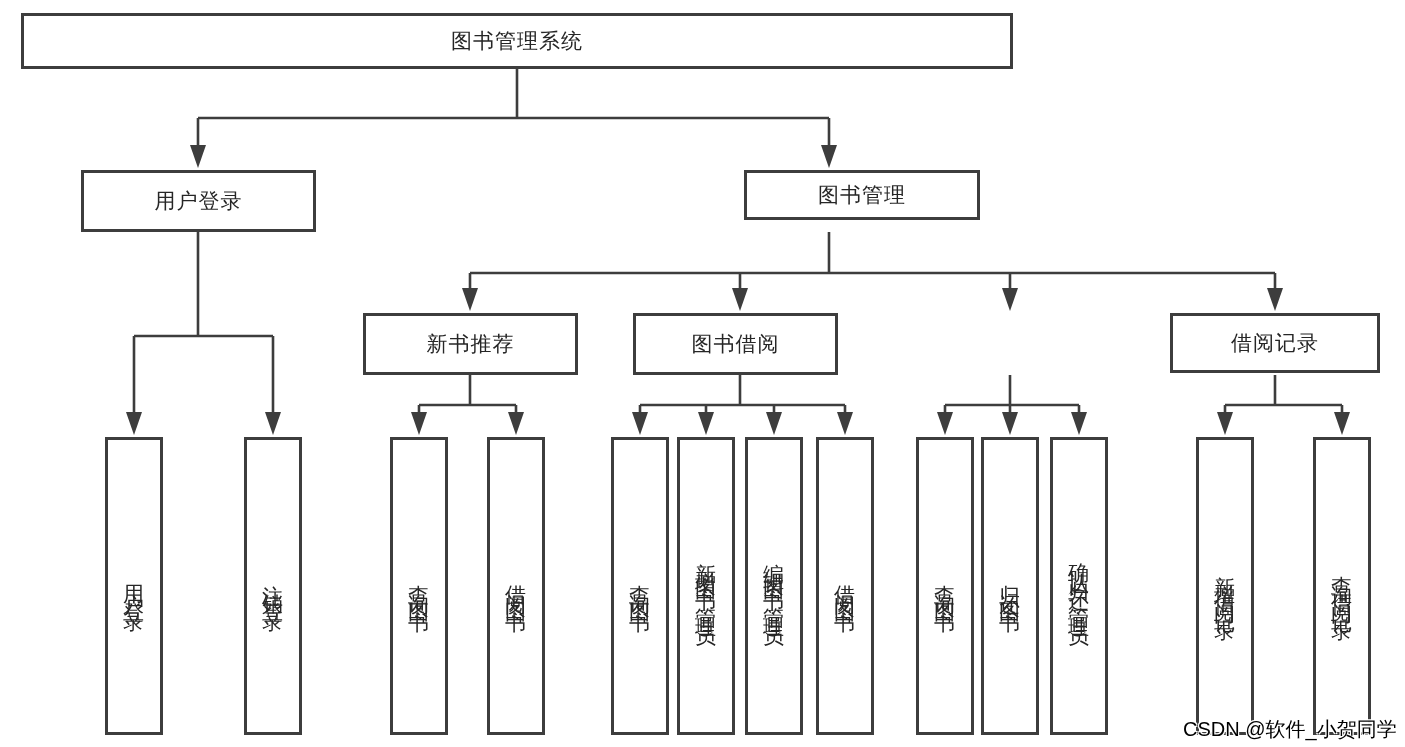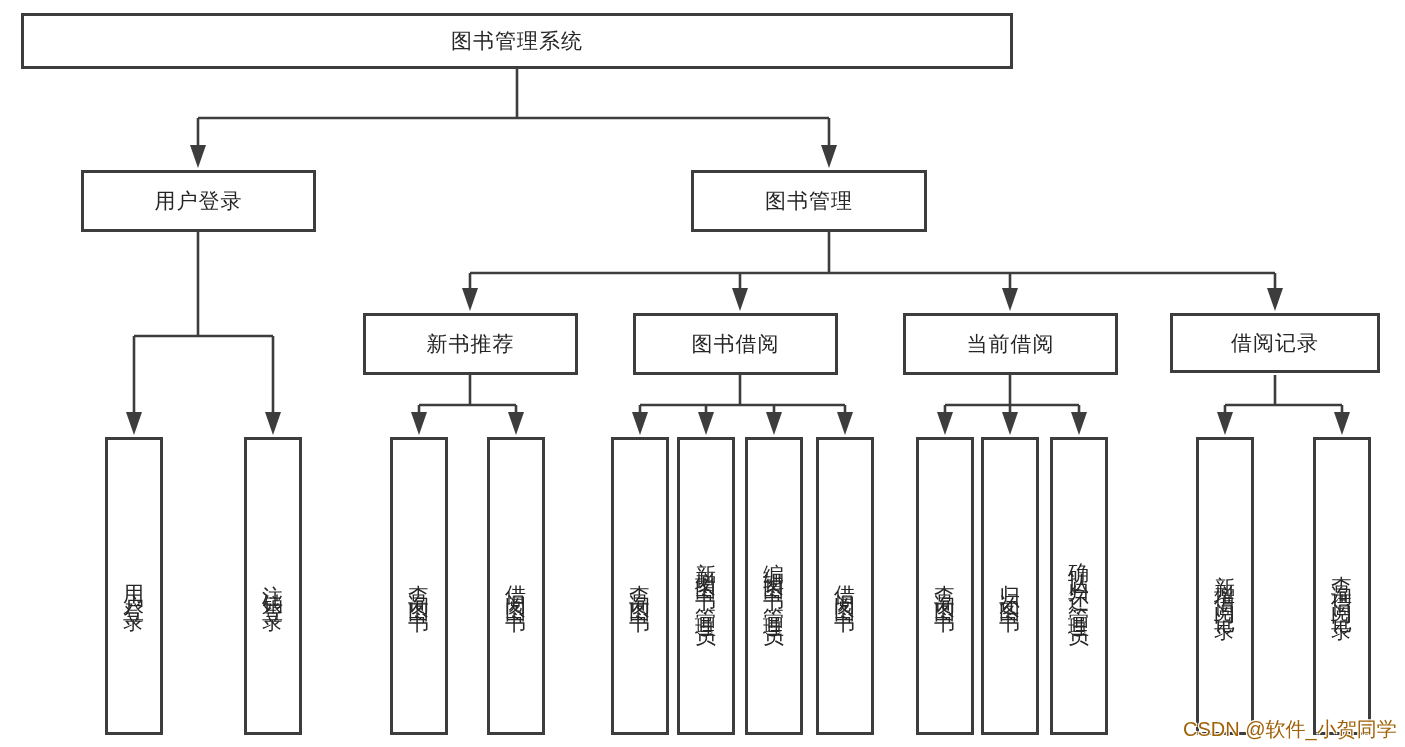--- a/index.html
+++ b/index.html
@@ -39,21 +39,21 @@
     font-size: 21px;
     line-height: 1;
     letter-spacing: 9px;
     color: #262626;
   }
   #watermark {
     position: absolute;
     left: 1183px;
     top: 716px;
     font-size: 20px;
-    color: #a16207;
+    color: #000000;
     white-space: nowrap;
     z-index: 3;
     text-shadow: 1px 1px 0 #fff, -1px -1px 0 #fff, 1px -1px 0 #fff, -1px 1px 0 #fff;
   }
 </style>
 </head>
 <body>
 
 <div id="canvas">
 
@@ -90,32 +90,29 @@
     </g>
   </svg>
 
   <div class="box h" style="left:21px; top:13px; width:992px; height:56px;">
     <span class="lbl">图书管理系统</span>
   </div>
 
   <div class="box h" style="left:81px; top:170px; width:235px; height:62px;">
     <span class="lbl">用户登录</span>
   </div>
-  <div class="box h" style="left:691px; top:170px; width:236px; height:62px;">
+  <div class="box h" style="left:744px; top:170px; width:236px; height:50px;">
     <span class="lbl">图书管理</span>
   </div>
 
   <div class="box h" style="left:363px; top:313px; width:215px; height:62px;">
     <span class="lbl">新书推荐</span>
   </div>
   <div class="box h" style="left:633px; top:313px; width:205px; height:62px;">
     <span class="lbl">图书借阅</span>
-  </div>
-  <div class="box h" style="left:903px; top:313px; width:215px; height:62px;">
-    <span class="lbl">当前借阅</span>
   </div>
   <div class="box h" style="left:1170px; top:313px; width:210px; height:60px;">
     <span class="lbl">借阅记录</span>
   </div>
 
   <div class="box v" style="left:105px; top:437px; width:58px; height:298px;">
     <span class="lbl">用户登录</span>
   </div>
   <div class="box v" style="left:244px; top:437px; width:58px; height:298px;">
     <span class="lbl">注销登录</span>

